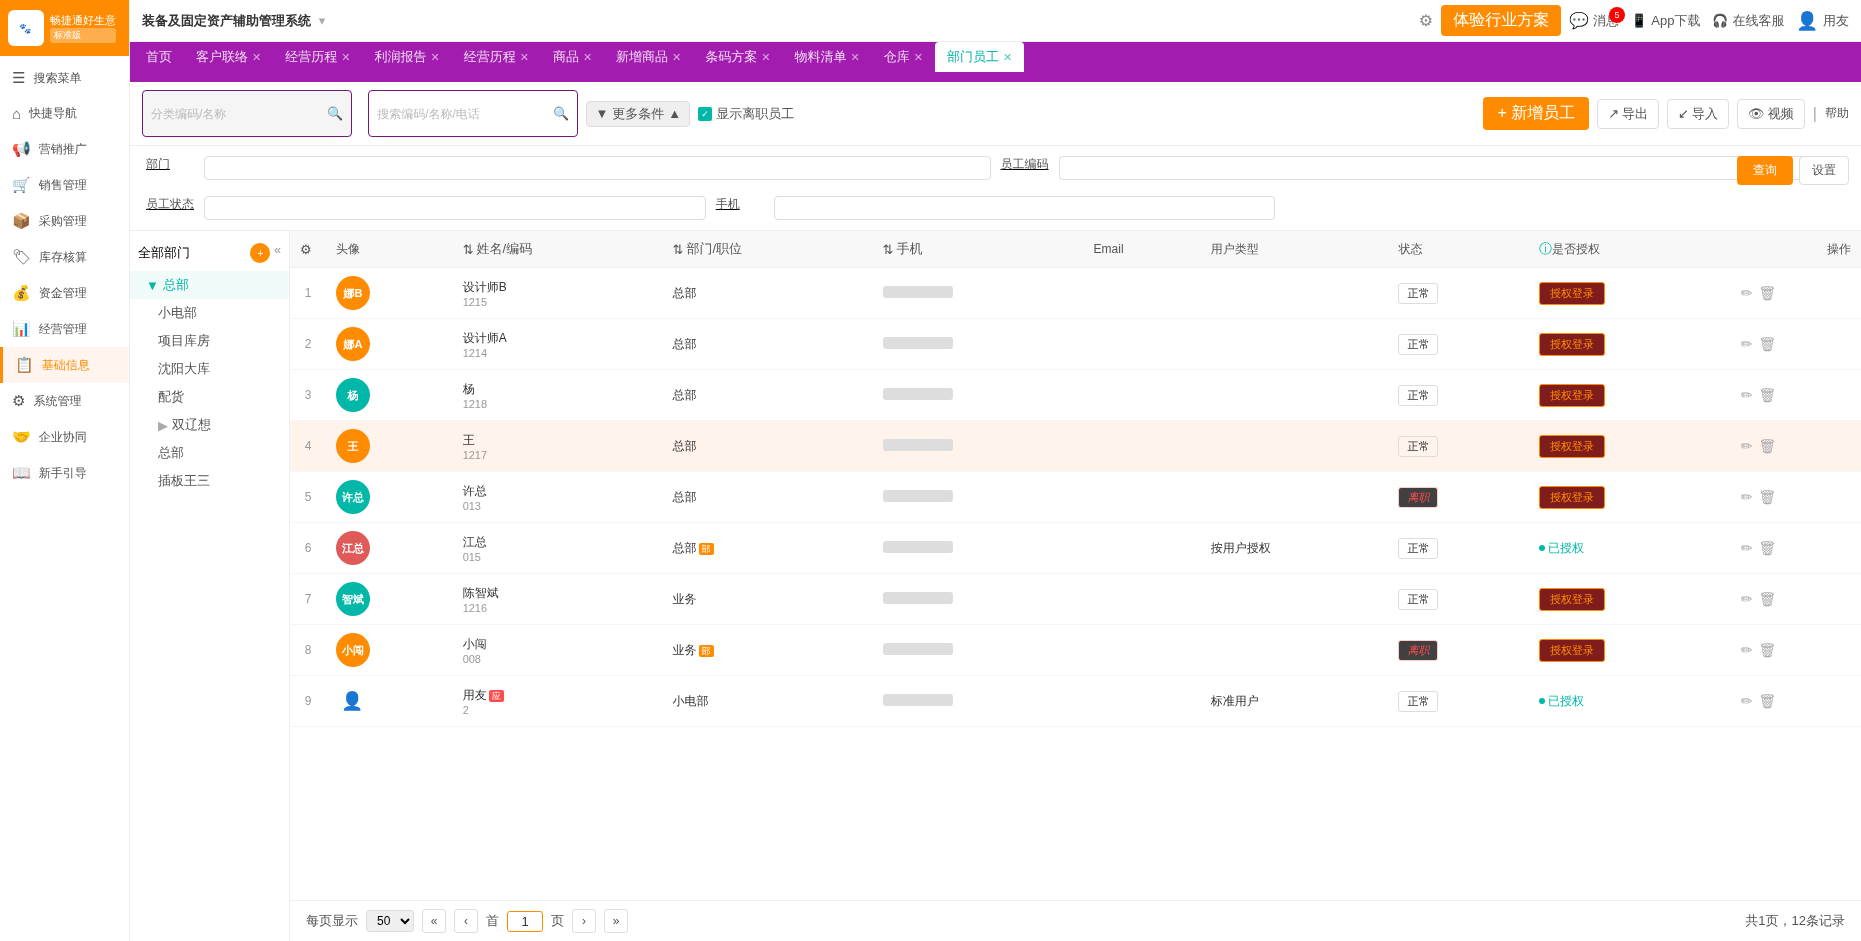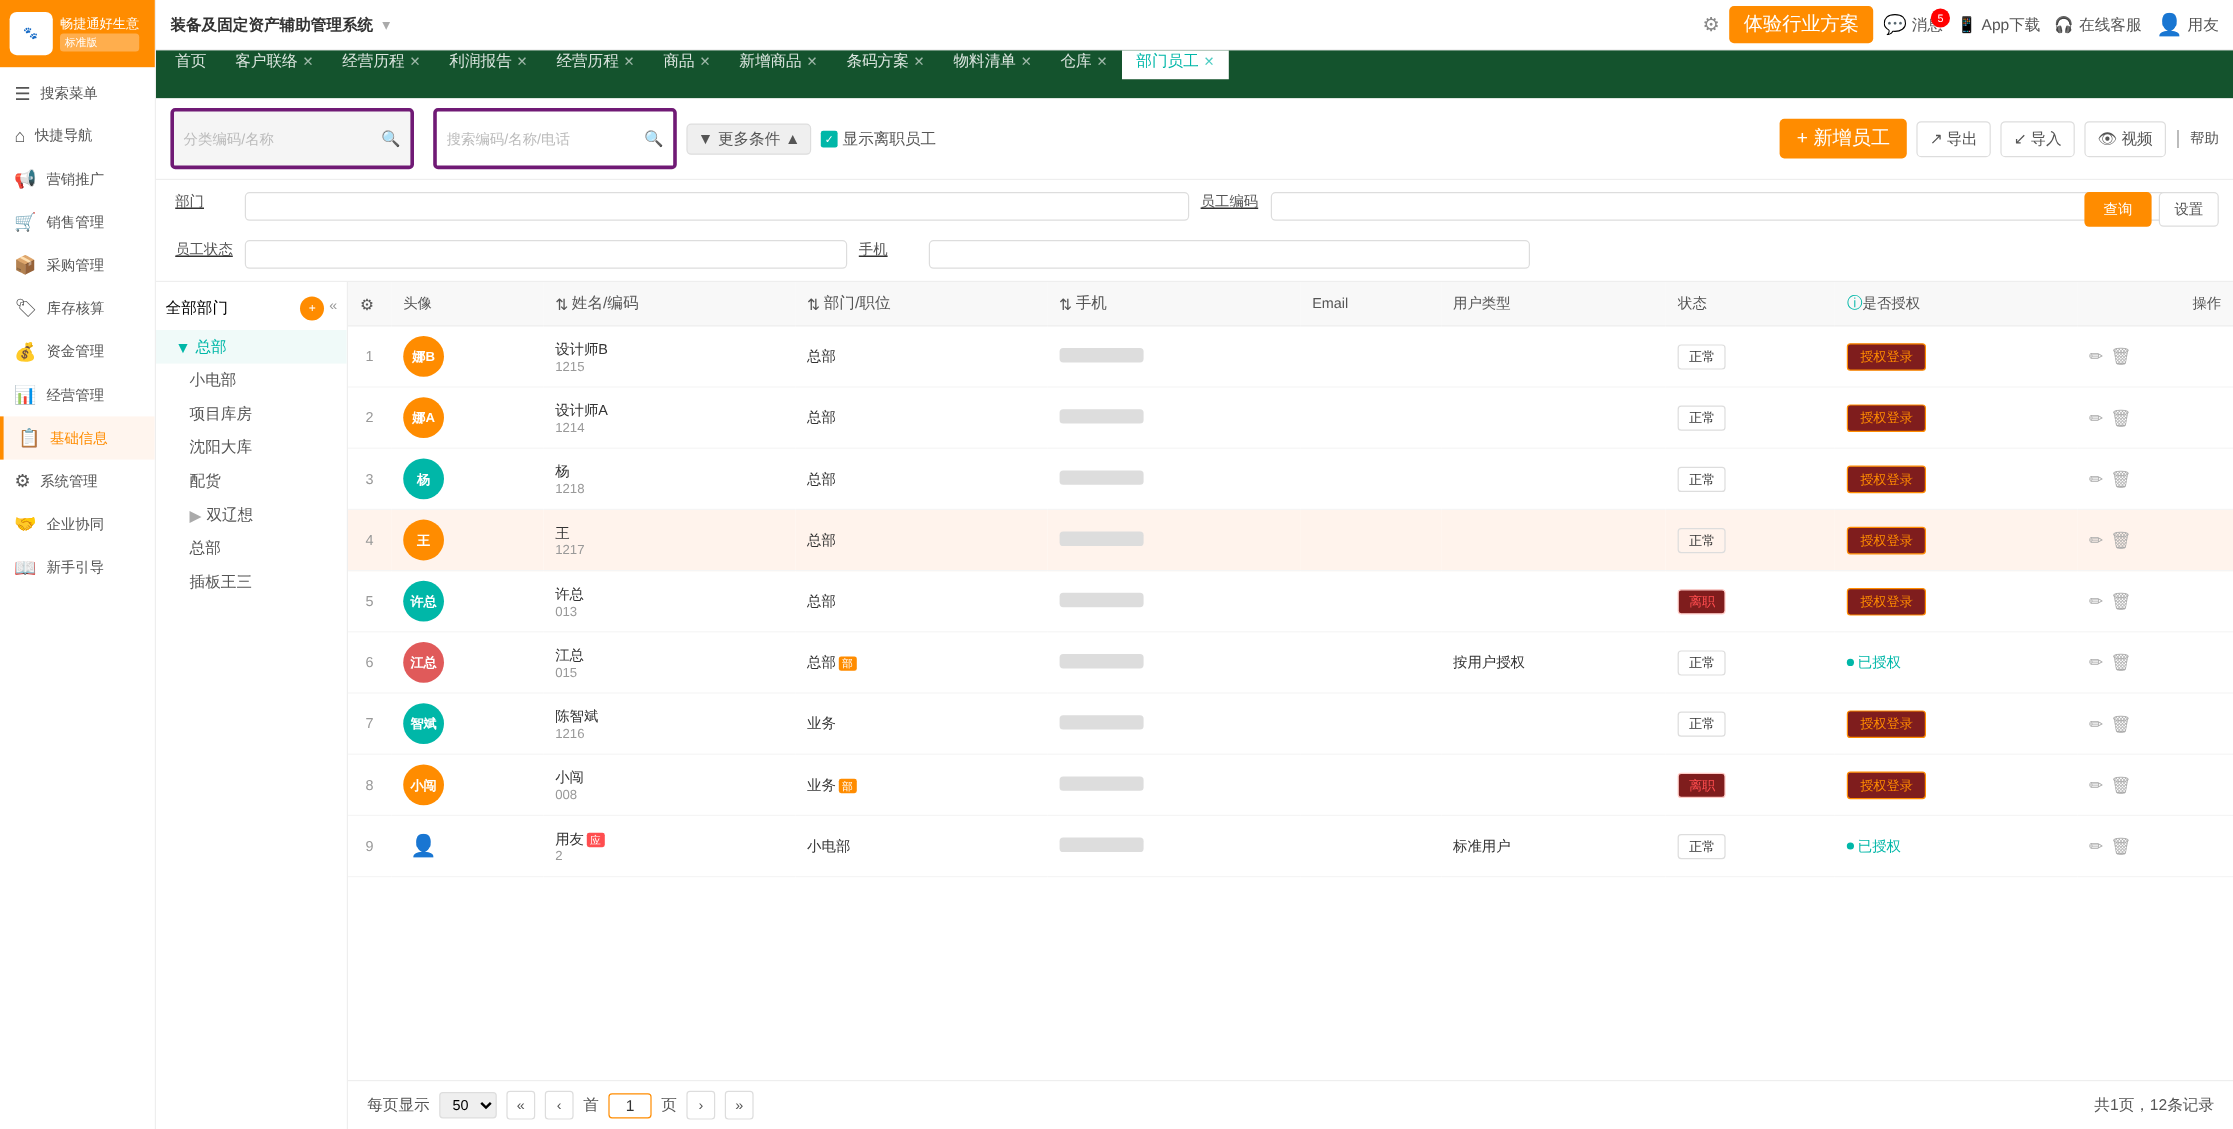--- a/index.html
+++ b/index.html
@@ -25,21 +25,21 @@
     .topbar { background: #fff; height: 42px; display: flex; align-items: center; padding: 0 12px; border-bottom: 1px solid #eee; gap: 8px; }
     .topbar-title { font-size: 13px; color: #333; flex: 1; }
     .topbar-title-text { font-weight: bold; color: #333; }
     .topbar-actions { display: flex; align-items: center; gap: 12px; }
     .topbar-action { display: flex; align-items: center; gap: 4px; color: #555; cursor: pointer; font-size: 12px; }
     .topbar-btn-trial { background: #ff8c00; color: #fff; border: none; padding: 5px 12px; border-radius: 4px; cursor: pointer; font-size: 16px; }
     .topbar-badge { background: red; color: #fff; border-radius: 50%; width: 16px; height: 16px; display: flex; align-items: center; justify-content: center; font-size: 9px; position: absolute; top: -4px; right: -6px; }
     .topbar-action-wrap { position: relative; }
 
     
-    .nav-tabs { background: #14532d; display: flex; align-items: flex-end; height: 40px; padding: 16px 4px; overflow-x: auto; flex-shrink: 0; }
+    .nav-tabs { background: #a21caf; display: flex; align-items: flex-start; height: 40px; padding: 0 4px; overflow-x: auto; flex-shrink: 0; }
     .nav-tab { display: flex; align-items: center; gap: 4px; padding: 6px 12px; color: rgba(255,255,255,0.85); cursor: pointer; border-radius: 4px 4px 0 0; font-size: 13px; white-space: nowrap; }
     .nav-tab.active { background: #fff; color: #00b7a8; }
     .nav-tab-close { font-size: 11px; color: inherit; opacity: 0.7; }
 
     
     .content { flex: 1; overflow: hidden; display: flex; flex-direction: column; background: #f5f5f5; }
 
     
     .sub-content { flex: 1; display: flex; overflow: hidden; }
 
@@ -51,21 +51,21 @@
     .dept-tree-collapse { cursor: pointer; color: #999; font-size: 12px; }
     .dept-item { padding: 5px 8px 5px 16px; cursor: pointer; color: #555; font-size: 12px; display: flex; align-items: center; gap: 4px; }
     .dept-item.active { background: #f0faf9; color: #00b7a8; }
     .dept-item-indent { padding-left: 28px; }
 
     
     .right-panel { flex: 1; display: flex; flex-direction: column; overflow: hidden; }
 
     
     .search-bar { background: #fff; padding: 8px 12px; display: flex; align-items: center; gap: 8px; border-bottom: 1px solid #eee; }
-    .search-input-wrap { display: flex; align-items: center; border: 3px solid #701a75; border-radius: 4px; padding: 15px 8px; gap: 5px; }
+    .search-input-wrap { display: flex; align-items: center; border: 1px solid #701a75; border-radius: 4px; padding: 15px 8px; gap: 16px; }
     .search-input { border: none; outline: none; font-size: 12px; color: #333; width: 160px; background: transparent; }
     .search-input::placeholder { color: #bbb; }
     .filter-btn { display: flex; align-items: center; gap: 4px; color: #555; cursor: pointer; font-size: 12px; padding: 3px 8px; border: 1px solid #ddd; border-radius: 4px; }
     .filter-check { display: flex; align-items: center; gap: 4px; color: #555; font-size: 12px; cursor: pointer; }
     .checkbox-square { width: 14px; height: 14px; background: #00b7a8; border-radius: 2px; display: flex; align-items: center; justify-content: center; }
     .checkbox-square span { color: #fff; font-size: 9px; }
     .search-bar-right { margin-left: auto; display: flex; align-items: center; gap: 8px; }
     .btn-add { background: #ff8c00; color: #fff; border: none; padding: 6px 14px; border-radius: 4px; cursor: pointer; font-size: 16px; display: flex; align-items: center; gap: 4px; }
     .btn-export { border: 1px solid #ddd; background: #fff; color: #555; padding: 5px 10px; border-radius: 4px; cursor: pointer; font-size: 12px; display: flex; align-items: center; gap: 3px; }
     .btn-view { border: 1px solid #ddd; background: #fff; color: #555; padding: 5px 10px; border-radius: 4px; cursor: pointer; font-size: 12px; }
@@ -87,21 +87,21 @@
     thead tr { background: #f8f8f8; border-bottom: 1px solid #eee; }
     thead th { padding: 9px 10px; text-align: left; font-weight: normal; color: #555; font-size: 12px; white-space: nowrap; border-bottom: 1px solid #eee; }
     tbody tr { border-bottom: 1px solid #f5f5f5; }
     tbody tr.highlighted { background: #fff3ec; }
     tbody td { padding: 8px 10px; font-size: 12px; color: #333; vertical-align: middle; }
     .avatar { width: 32px; height: 32px; border-radius: 50%; display: flex; align-items: center; justify-content: center; color: #fff; font-size: 12px; font-weight: bold; flex-shrink: 0; }
     .name-code { display: flex; flex-direction: column; }
     .name-text { font-size: 12px; color: #333; }
     .code-text { font-size: 11px; color: #999; }
     .status-normal { color: #333; border: 1px solid #ddd; border-radius: 3px; padding: 2px 8px; font-size: 11px; display: inline-block; }
-    .status-resigned { color: #ff4d4f; border: 1px solid #ffccc7; border-radius: 3px; padding: 2px 8px; font-size: 11px; display: inline-block; background: #7f1d1d; }
+    .status-resigned { color: #ff4d4f; border: 1px solid #ffccc7; border-radius: 3px; padding: 2px 8px; font-size: 11px; display: inline-block; background: #404040; font-style: italic; }
     .btn-authorize { border: 1px solid #ff8c00; color: #ff8c00; background: #7f1d1d; padding: 3px 10px; border-radius: 3px; cursor: pointer; font-size: 11px; white-space: nowrap; }
     .authorized { color: #00b7a8; font-size: 12px; display: flex; align-items: center; gap: 3px; }
     .dot { width: 6px; height: 6px; border-radius: 50%; background: #00b7a8; display: inline-block; }
     .op-icons { display: flex; gap: 6px; color: #aaa; }
     .op-icon { cursor: pointer; color: #aaa; font-size: 14px; }
     .blurred { background: #ddd; border-radius: 3px; height: 12px; width: 70px; display: inline-block; }
     .dept-tag { background: #ff8c00; color: #fff; border-radius: 2px; font-size: 9px; padding: 1px 3px; margin-left: 2px; }
     .apply-tag { background: #ff4d4f; color: #fff; border-radius: 2px; font-size: 9px; padding: 1px 3px; margin-left: 2px; }
 
     

